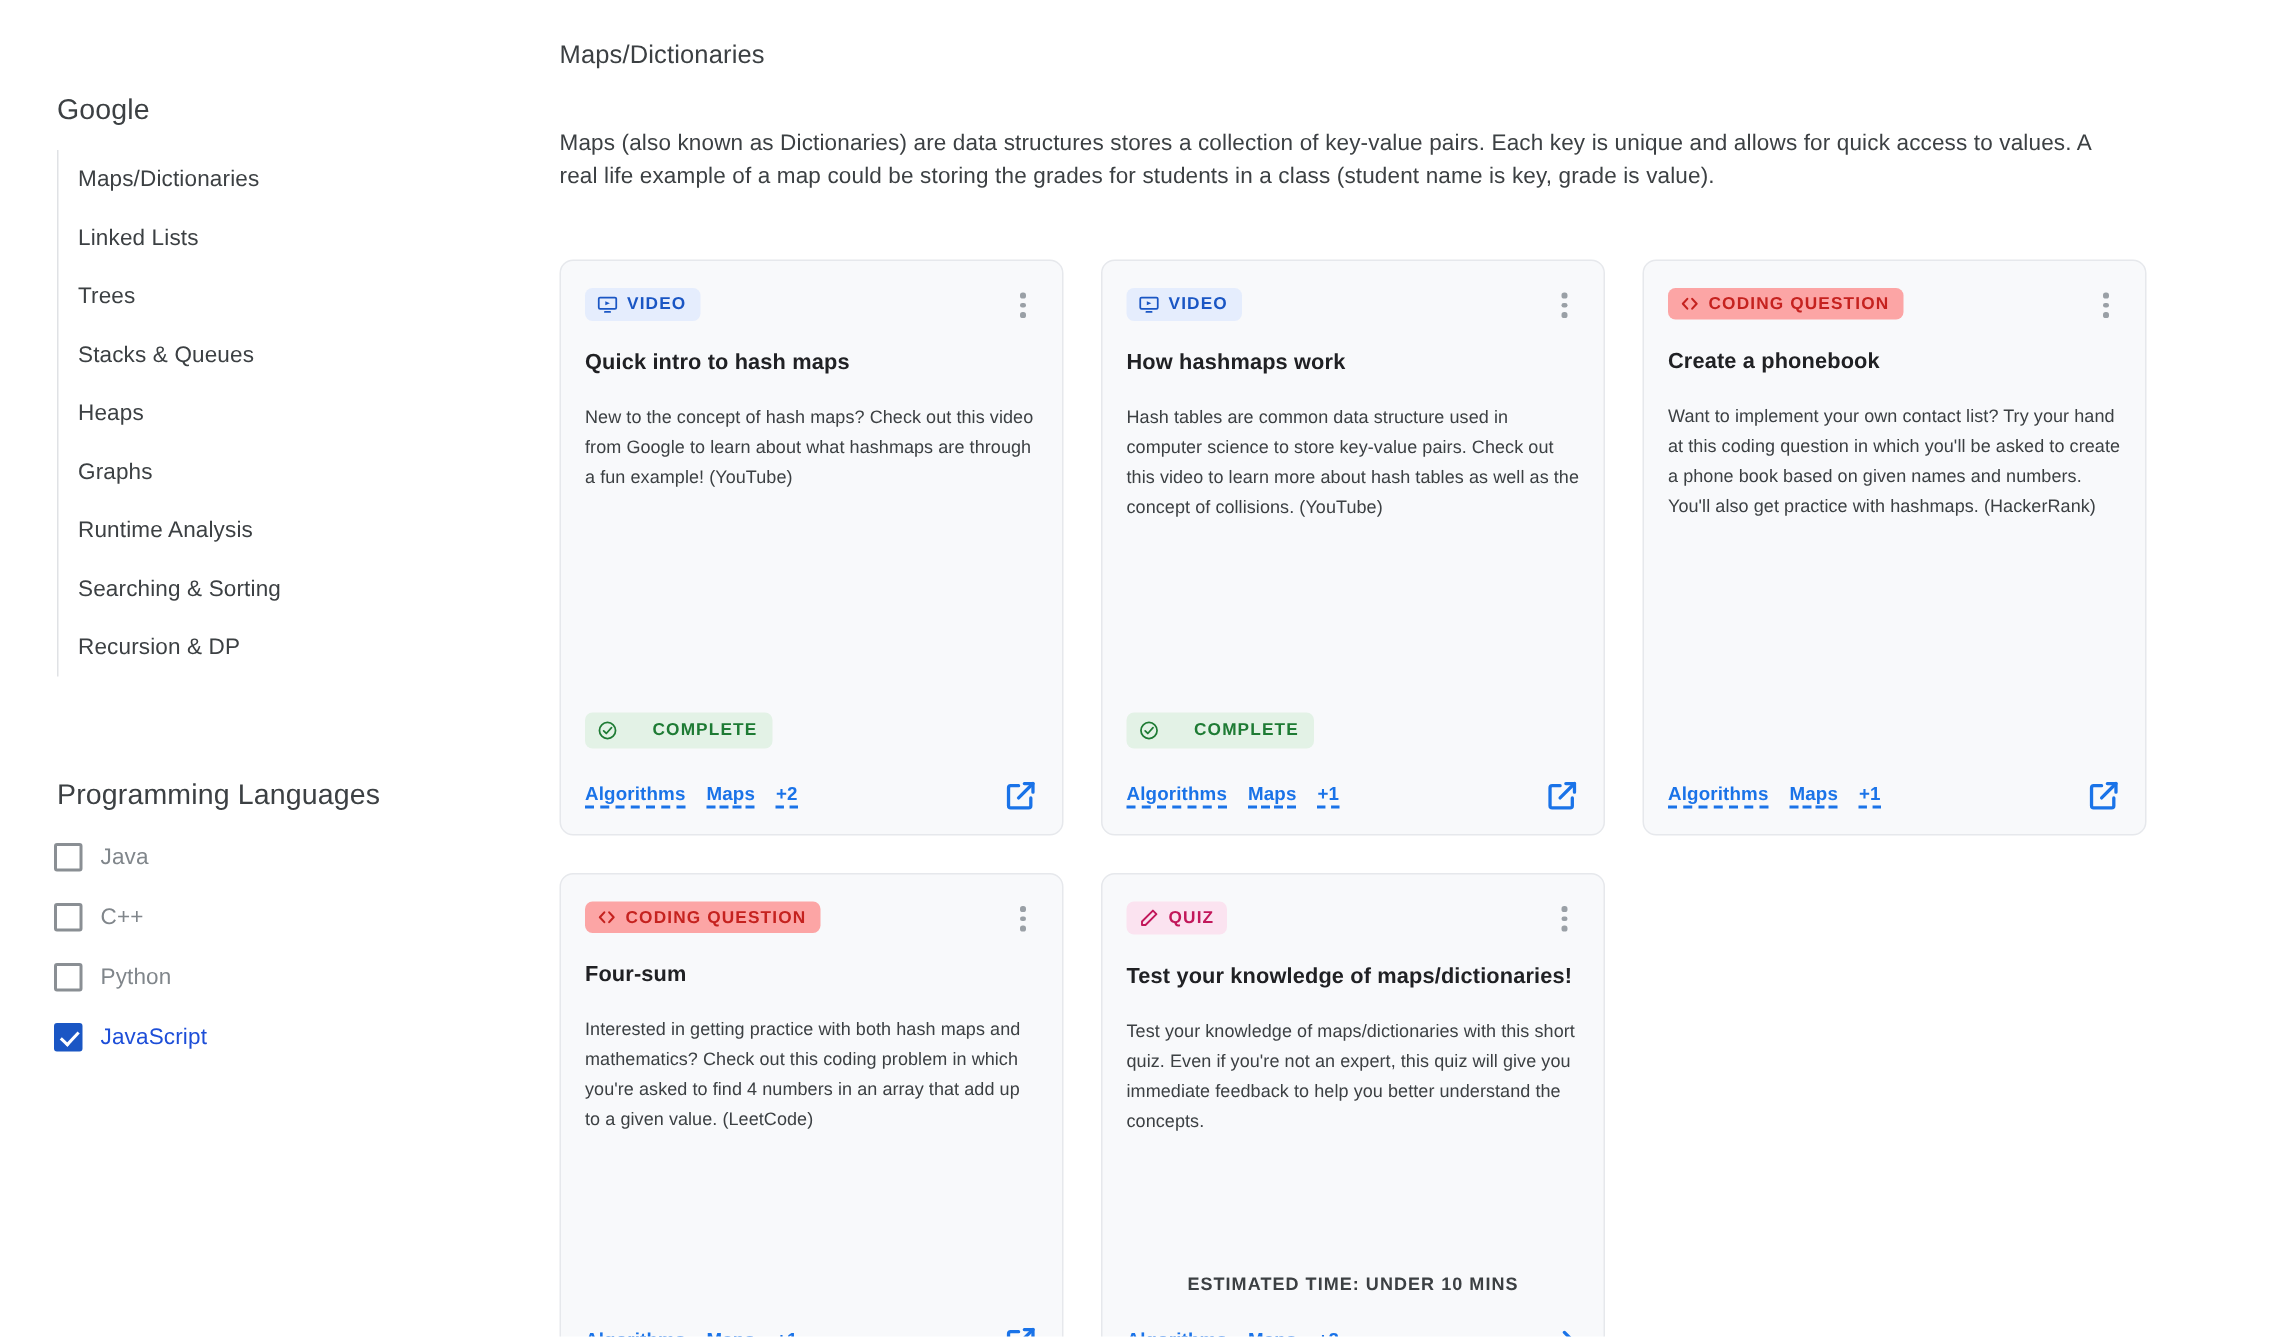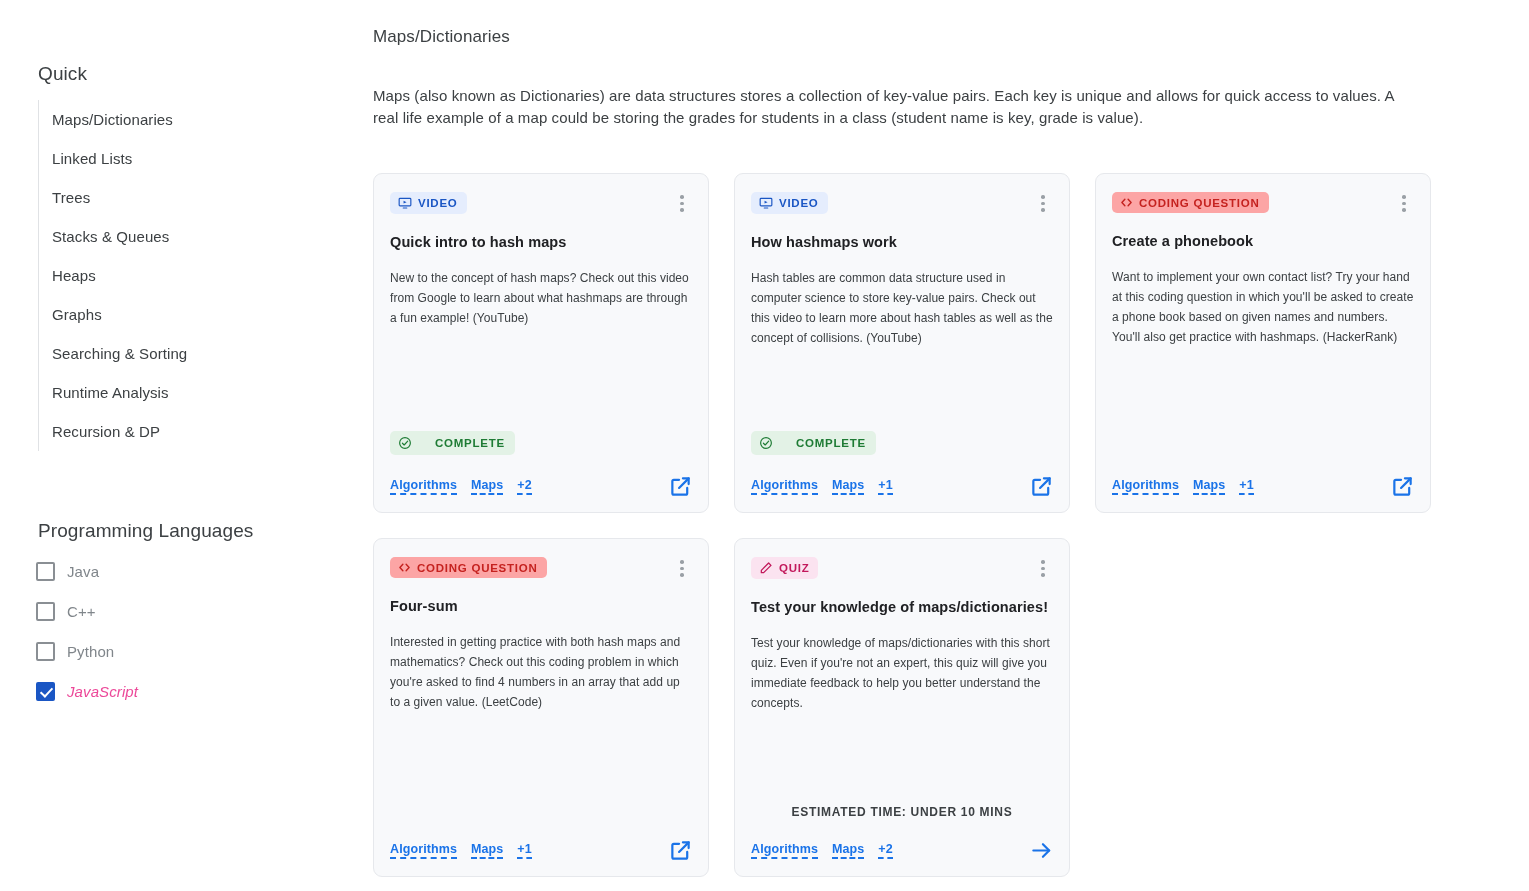--- a/index.html
+++ b/index.html
@@ -43,21 +43,21 @@
     background: #fff; position: relative;
   }
   .cbox.checked { background: #1a56c4; border-color: #1a56c4; }
   .cbox.checked::after {
     content: ""; position: absolute;
     left: 5px; top: 1px; width: 5px; height: 10px;
     border: solid #fff; border-width: 0 2.4px 2.4px 0;
     transform: rotate(43deg);
   }
   .lang-label { font-size: 15px; color: #80868b; letter-spacing: .1px; }
-  .lang-row.on .lang-label { color: #ec4899; font-style: italic; }
+  .lang-row.on .lang-label { color: #1d4ed8; }
 
   
   .main { flex: 1; padding: 16px 100px 0 0; position: relative; }
   .page-title { font-size: 17px; color: #3c4043; font-weight: 400; letter-spacing: .1px; }
   .page-desc {
     margin-top: 38px; font-size: 15px; line-height: 22px;
     color: #3c4043; max-width: 1040px; letter-spacing: .1px;
   }
 
   .card-grid {
@@ -69,21 +69,21 @@
 
   .card {
     background: #f8f9fb;
     border: 1px solid #e6e8ec;
     border-radius: 9px;
     padding: 18px 16px 14px 16px;
     display: flex; flex-direction: column;
     position: relative;
     min-height: 160px;
   }
-  .card.row1 { height: 340px; }
+  .card.row1 { height: 384px; }
   .card.row2 { height: 339px; }
 
   .card-top { display: flex; align-items: flex-start; justify-content: space-between; }
 
   .badge {
     display: inline-flex; align-items: center; gap: 6px;
     border-radius: 5px; padding: 4px 9px 4px 8px;
     font-size: 11.5px; font-weight: 700; letter-spacing: .75px;
   }
   .badge.video    { background: #e5edfd; color: #1a56c4; }
@@ -131,30 +131,30 @@
     cursor: pointer; letter-spacing: .1px;
   }
   .action-icon { cursor: pointer; display: flex; align-items: center; }
 </style>
 </head>
 <body>
 
 <div class="page">
 
   <aside class="sidebar">
-    <div class="sidebar-section-title" id="topics-title">Quick</div>
+    <div class="sidebar-section-title" id="topics-title">Google</div>
     <nav class="topics-list">
         <div class="topic-item">Maps/Dictionaries</div>
         <div class="topic-item">Linked Lists</div>
         <div class="topic-item">Trees</div>
         <div class="topic-item">Stacks &amp; Queues</div>
         <div class="topic-item">Heaps</div>
         <div class="topic-item">Graphs</div>
+        <div class="topic-item">Runtime Analysis</div>
         <div class="topic-item">Searching &amp; Sorting</div>
-        <div class="topic-item">Runtime Analysis</div>
         <div class="topic-item">Recursion &amp; DP</div>
       </nav>
 
     <div class="sidebar-section-title" id="langs-title">Programming Languages</div>
     <div class="lang-list">
         <div class="lang-row">
           <span class="cbox"></span>
           <span class="lang-label">Java</span>
         </div>
         <div class="lang-row">

